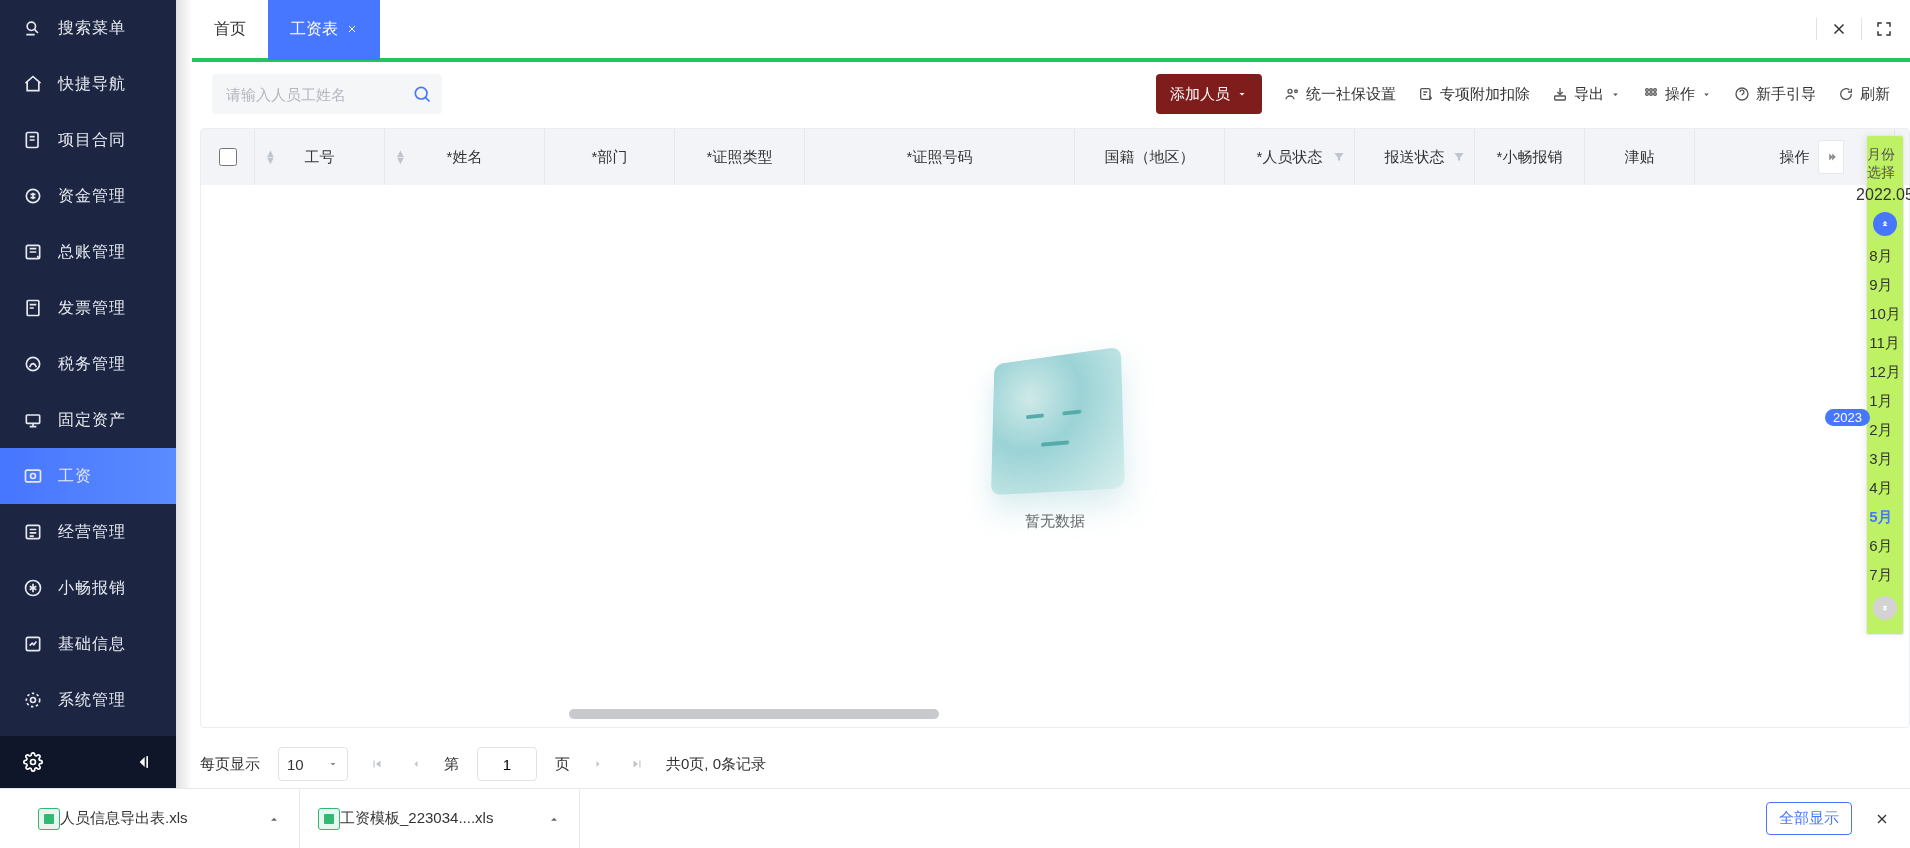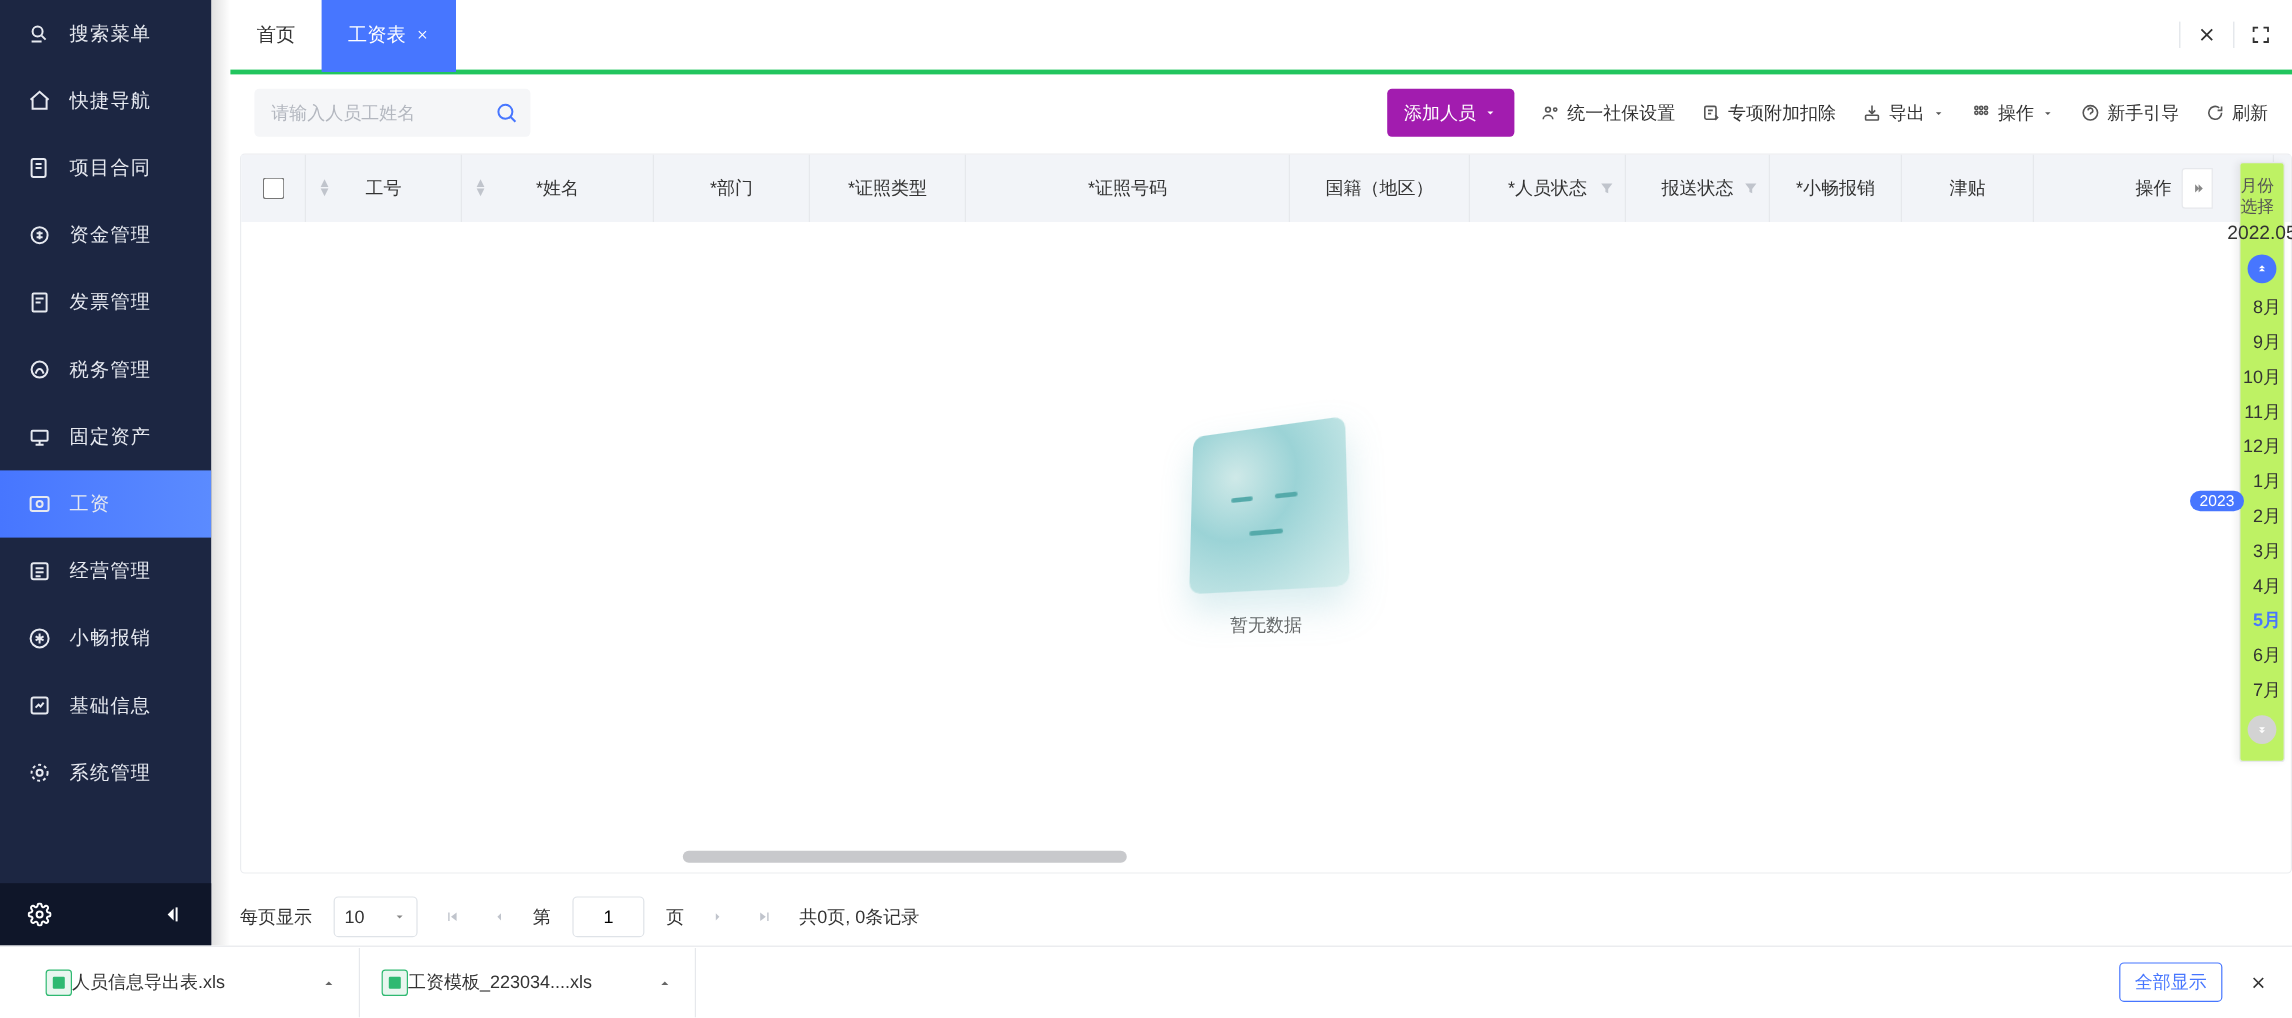--- a/index.html
+++ b/index.html
@@ -20,21 +20,21 @@
 .top-actions{margin-left:auto;display:flex;align-items:center;gap:4px;padding-right:8px}
 .sq-btn{width:36px;height:36px;display:flex;align-items:center;justify-content:center;border-radius:4px;color:#666;cursor:pointer}
 .divider-v{width:1px;height:22px;background:#dfe3e8}
 
 .toolbar{position:absolute;left:192px;right:0;top:62px;height:64px;display:flex;align-items:center;padding:0 20px;gap:12px}
 .search-box{position:relative;width:230px;height:40px}
 .search-box input{width:100%;height:100%;border:none;background:#f5f6f8;border-radius:4px;padding:0 40px 0 14px;font-size:15px;color:#be185d;outline:none}
 .search-box input::placeholder{color:#b3b7bf}
 .search-box .search-icon{position:absolute;right:10px;top:50%;transform:translateY(-50%);color:#4776ff;font-size:18px}
 .tool-right{margin-left:auto;display:flex;align-items:center;gap:22px}
-.primary-btn{height:40px;background:#a21caf;color:#fff;border-radius:4px;padding:0 14px;display:flex;align-items:center;gap:6px;cursor:pointer;font-size:15px}
+.primary-btn{height:40px;background:#7f1d1d;color:#fff;border-radius:4px;padding:0 14px;display:flex;align-items:center;gap:6px;cursor:pointer;font-size:15px}
 .link{display:flex;align-items:center;gap:6px;color:#333;cursor:pointer;font-size:15px}
 .link .ic{color:#333;display:inline-flex}
 
 .table-wrap{position:absolute;left:200px;right:0;top:128px;bottom:120px;border:1px solid #ebedf0;border-radius:4px}
 .table-head{display:flex;background:#f2f4f8;height:56px;font-size:15px;color:#333}
 .th{display:flex;align-items:center;justify-content:center;border-right:1px solid #e6e8ec;position:relative}
 .th.subgroup{flex-direction:column;padding:0}
 .th.subgroup .sub-row{display:flex;width:100%;flex:1}
 .th.subgroup .sub-row .sth{flex:1;display:flex;align-items:center;justify-content:center}
 .th.subgroup .sub-row .sth:first-child{border-right:1px solid #e6e8ec}
@@ -50,21 +50,21 @@
 .pagination{position:absolute;left:200px;right:60px;top:740px;height:48px;display:flex;align-items:center;justify-content:flex-start;gap:18px;color:#333;font-size:15px}
 .pg-select{width:70px;height:34px;border:1px solid #dfe3e8;border-radius:4px;display:flex;align-items:center;justify-content:space-between;padding:0 8px}
 .pg-input{width:60px;height:34px;border:1px solid #dfe3e8;border-radius:4px;text-align:center;font-size:15px;outline:none}
 .pg-nav{color:#c0c4cc;cursor:pointer;padding:4px}
 
 .month-panel{position:absolute;right:6px;top:135px;width:38px;background:#bef264;border:1px solid #e6e8ec;box-shadow:-2px 0 6px rgba(0,0,0,.06);display:flex;flex-direction:column;align-items:center;padding:8px 0;border-radius:3px}
 .month-title{font-size:14px;color:#555;padding:2px 0}
 .month-current{font-size:16px;color:#333;padding:2px 0;font-weight:500}
 .month-scroll{margin:6px 0;width:24px;height:24px;border-radius:50%;background:#4776ff;color:#fff;display:flex;align-items:center;justify-content:center;cursor:pointer;font-size:13px}
 .month-scroll.disabled{background:#d3d3d3}
-.month-item{font-size:15px;color:#333;padding:5px 0;cursor:pointer;text-align:right;width:100%}
+.month-item{font-size:15px;color:#333;padding:5px 0;cursor:pointer;text-align:left;width:100%}
 .month-item.active{color:#4776ff;font-weight:700}
 .year-badge{position:absolute;left:-42px;top:273px;background:#4776ff;color:#fff;font-size:13px;border-radius:10px;padding:1px 8px}
 .month-expand{position:absolute;right:66px;top:140px;width:26px;height:34px;border:1px solid #e6e8ec;border-radius:3px 0 0 3px;background:#fff;display:flex;align-items:center;justify-content:center;color:#888;cursor:pointer}
 
 .downloads{position:absolute;left:0;right:0;bottom:0;height:60px;border-top:1px solid #e6e8ec;background:#fff;display:flex;align-items:center;padding:0 20px}
 .dl-item{display:flex;align-items:center;padding:0 18px;height:58px;border-right:1px solid #e6e8ec;min-width:280px}
 .xls-ic{width:22px;height:22px;background:#e9f6ef;border:1px solid #2fb971;border-radius:3px;position:relative}
 .xls-ic::after{content:"";position:absolute;inset:5px;background:#2fb971;border-radius:1px}
 .dl-name{flex:1;font-size:15px;color:#333}
 .chev{color:#666}
@@ -109,20 +109,29 @@
           <svg width="20" height="20" viewBox="0 0 24 24" fill="none" stroke="#e6e9f0" stroke-width="2">
             <circle cx="12" cy="12" r="8"></circle>
             <path d="M9 10h6M12 8v8M9 14h6"></path>
           </svg>
         </span>
         <span>资金管理</span>
       </div>
       <div class="sidebar-item">
         <span class="icon">
           <svg width="20" height="20" viewBox="0 0 24 24" fill="none" stroke="#e6e9f0" stroke-width="2">
+            <rect x="4" y="4" width="16" height="16" rx="2"></rect>
+            <path d="M8 8h8M8 12h8M17 17l3 3"></path>
+          </svg>
+        </span>
+        <span>总账管理</span>
+      </div>
+      <div class="sidebar-item">
+        <span class="icon">
+          <svg width="20" height="20" viewBox="0 0 24 24" fill="none" stroke="#e6e9f0" stroke-width="2">
             <rect x="5" y="3" width="14" height="18" rx="1"></rect>
             <path d="M8 8h8M8 12h5"></path>
           </svg>
         </span>
         <span>发票管理</span>
       </div>
       <div class="sidebar-item">
         <span class="icon">
           <svg width="20" height="20" viewBox="0 0 24 24" fill="none" stroke="#e6e9f0" stroke-width="2">
             <circle cx="12" cy="12" r="8"></circle>

